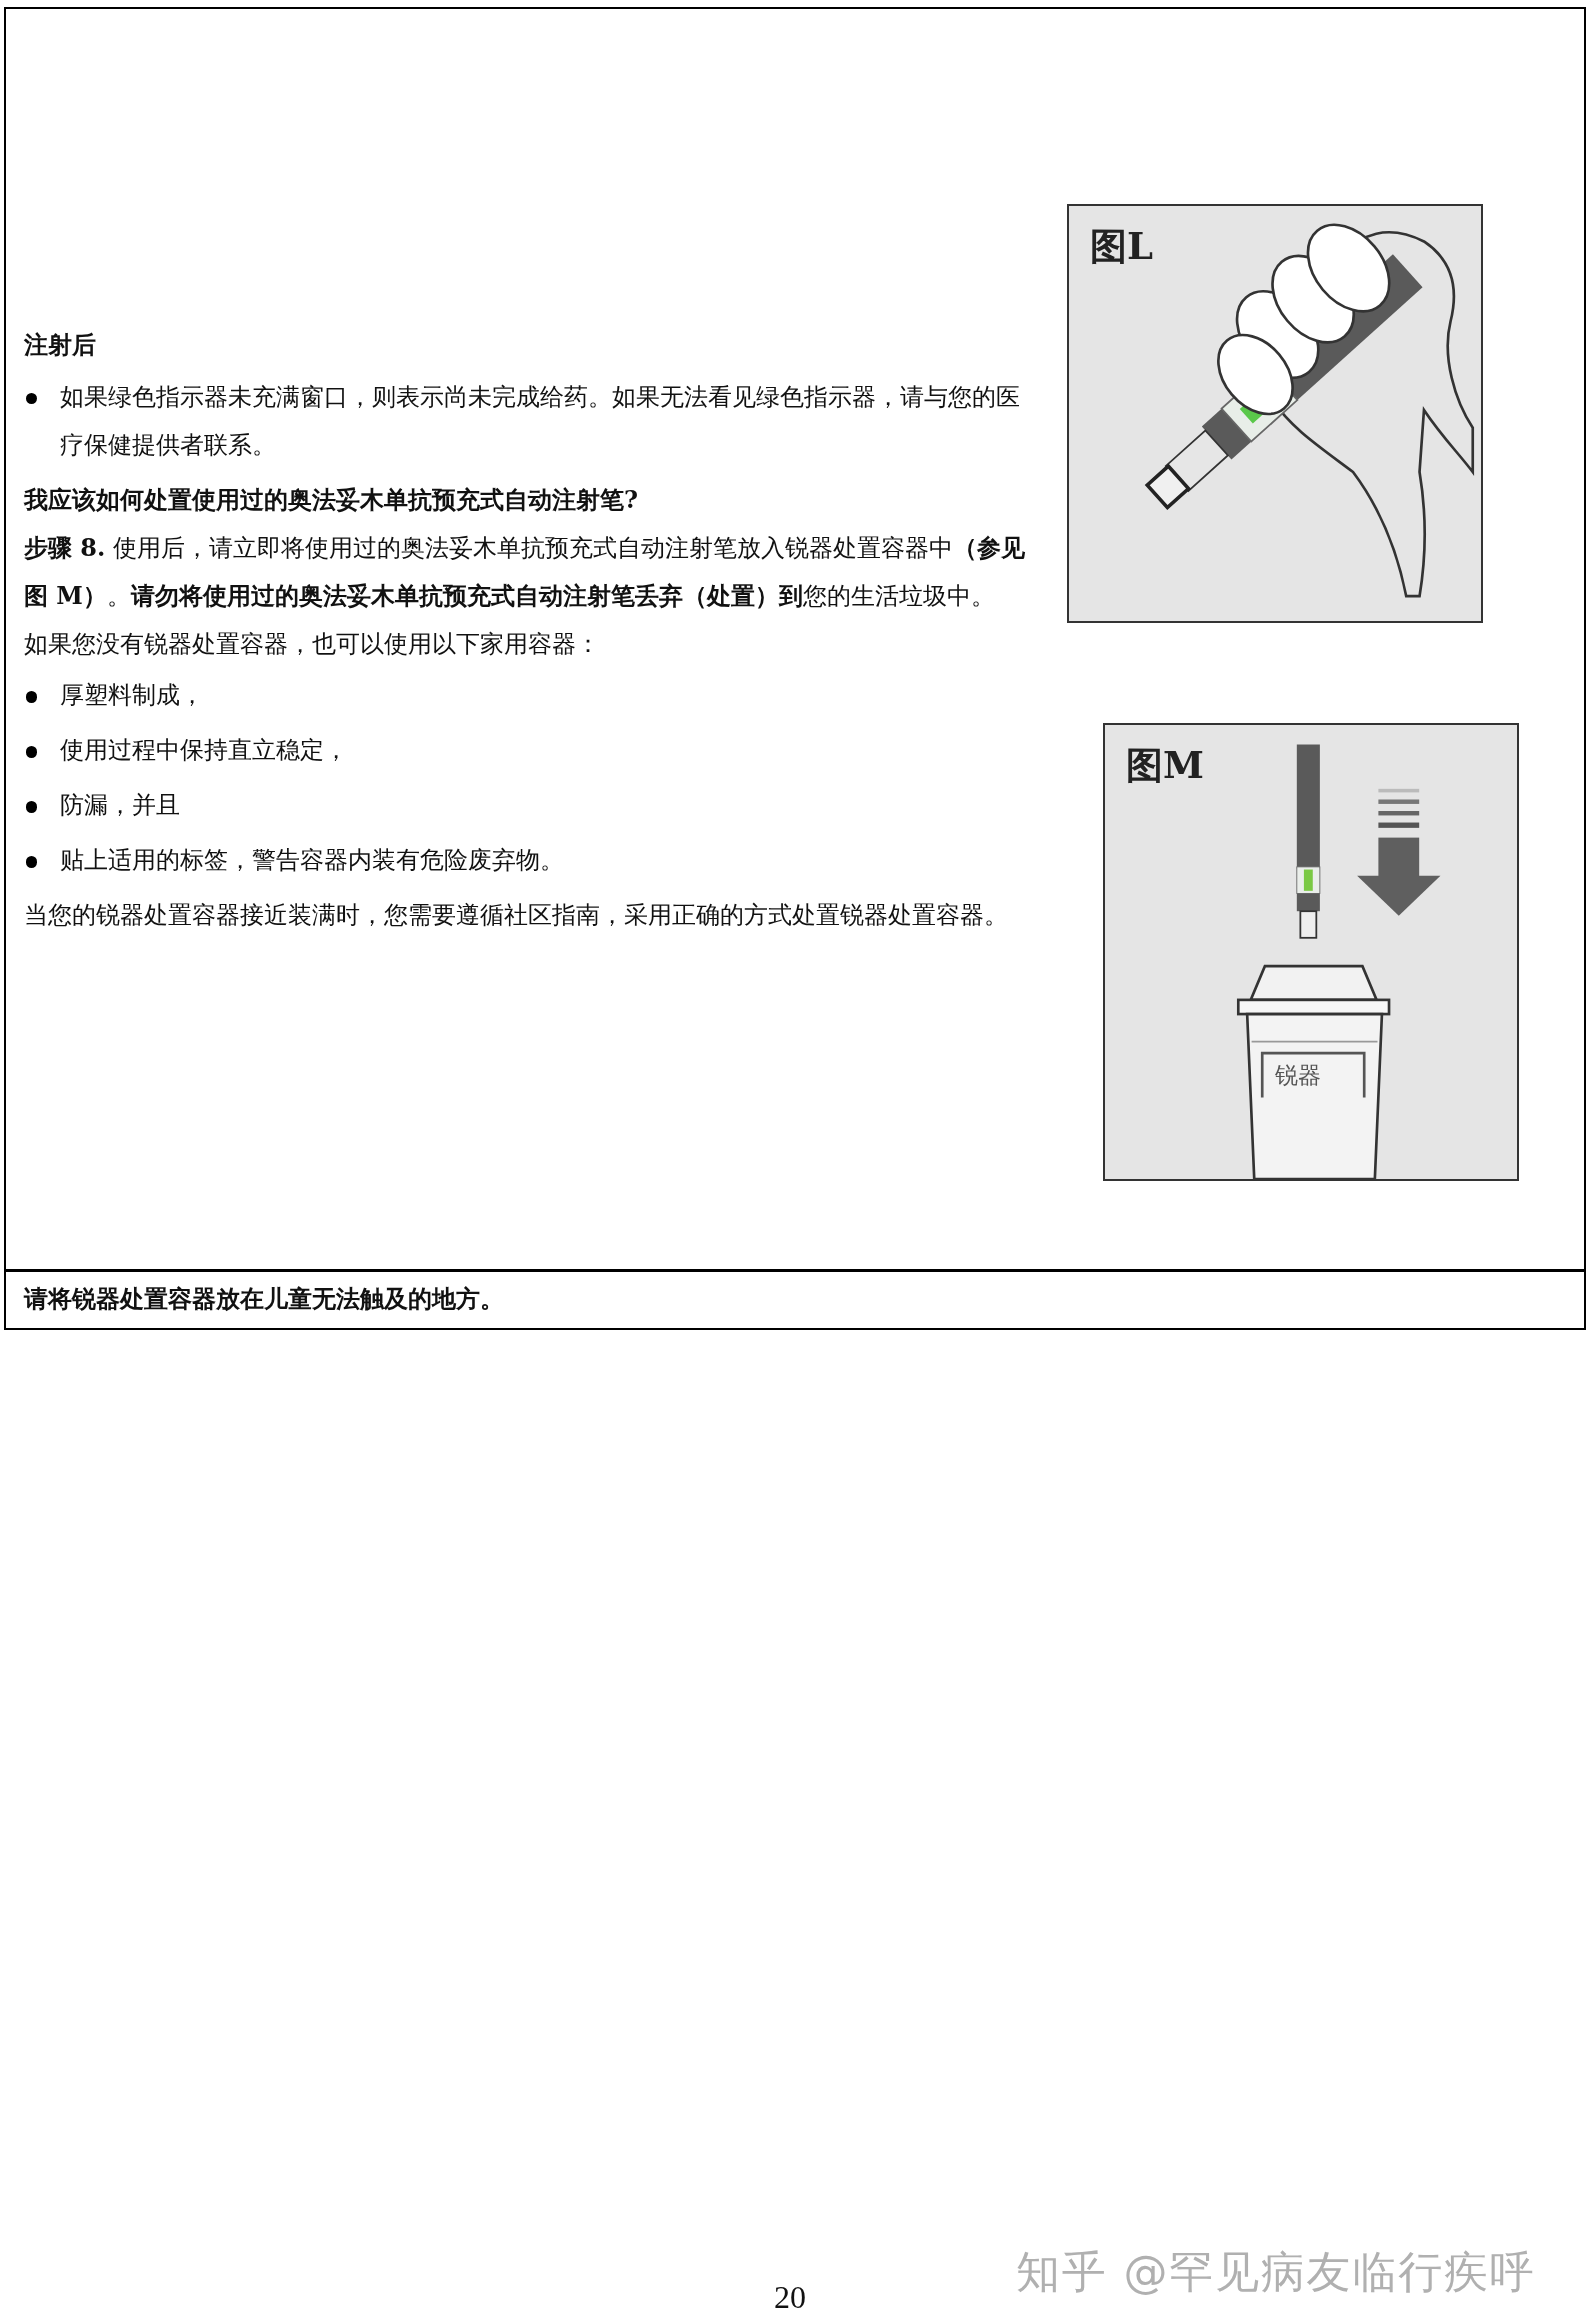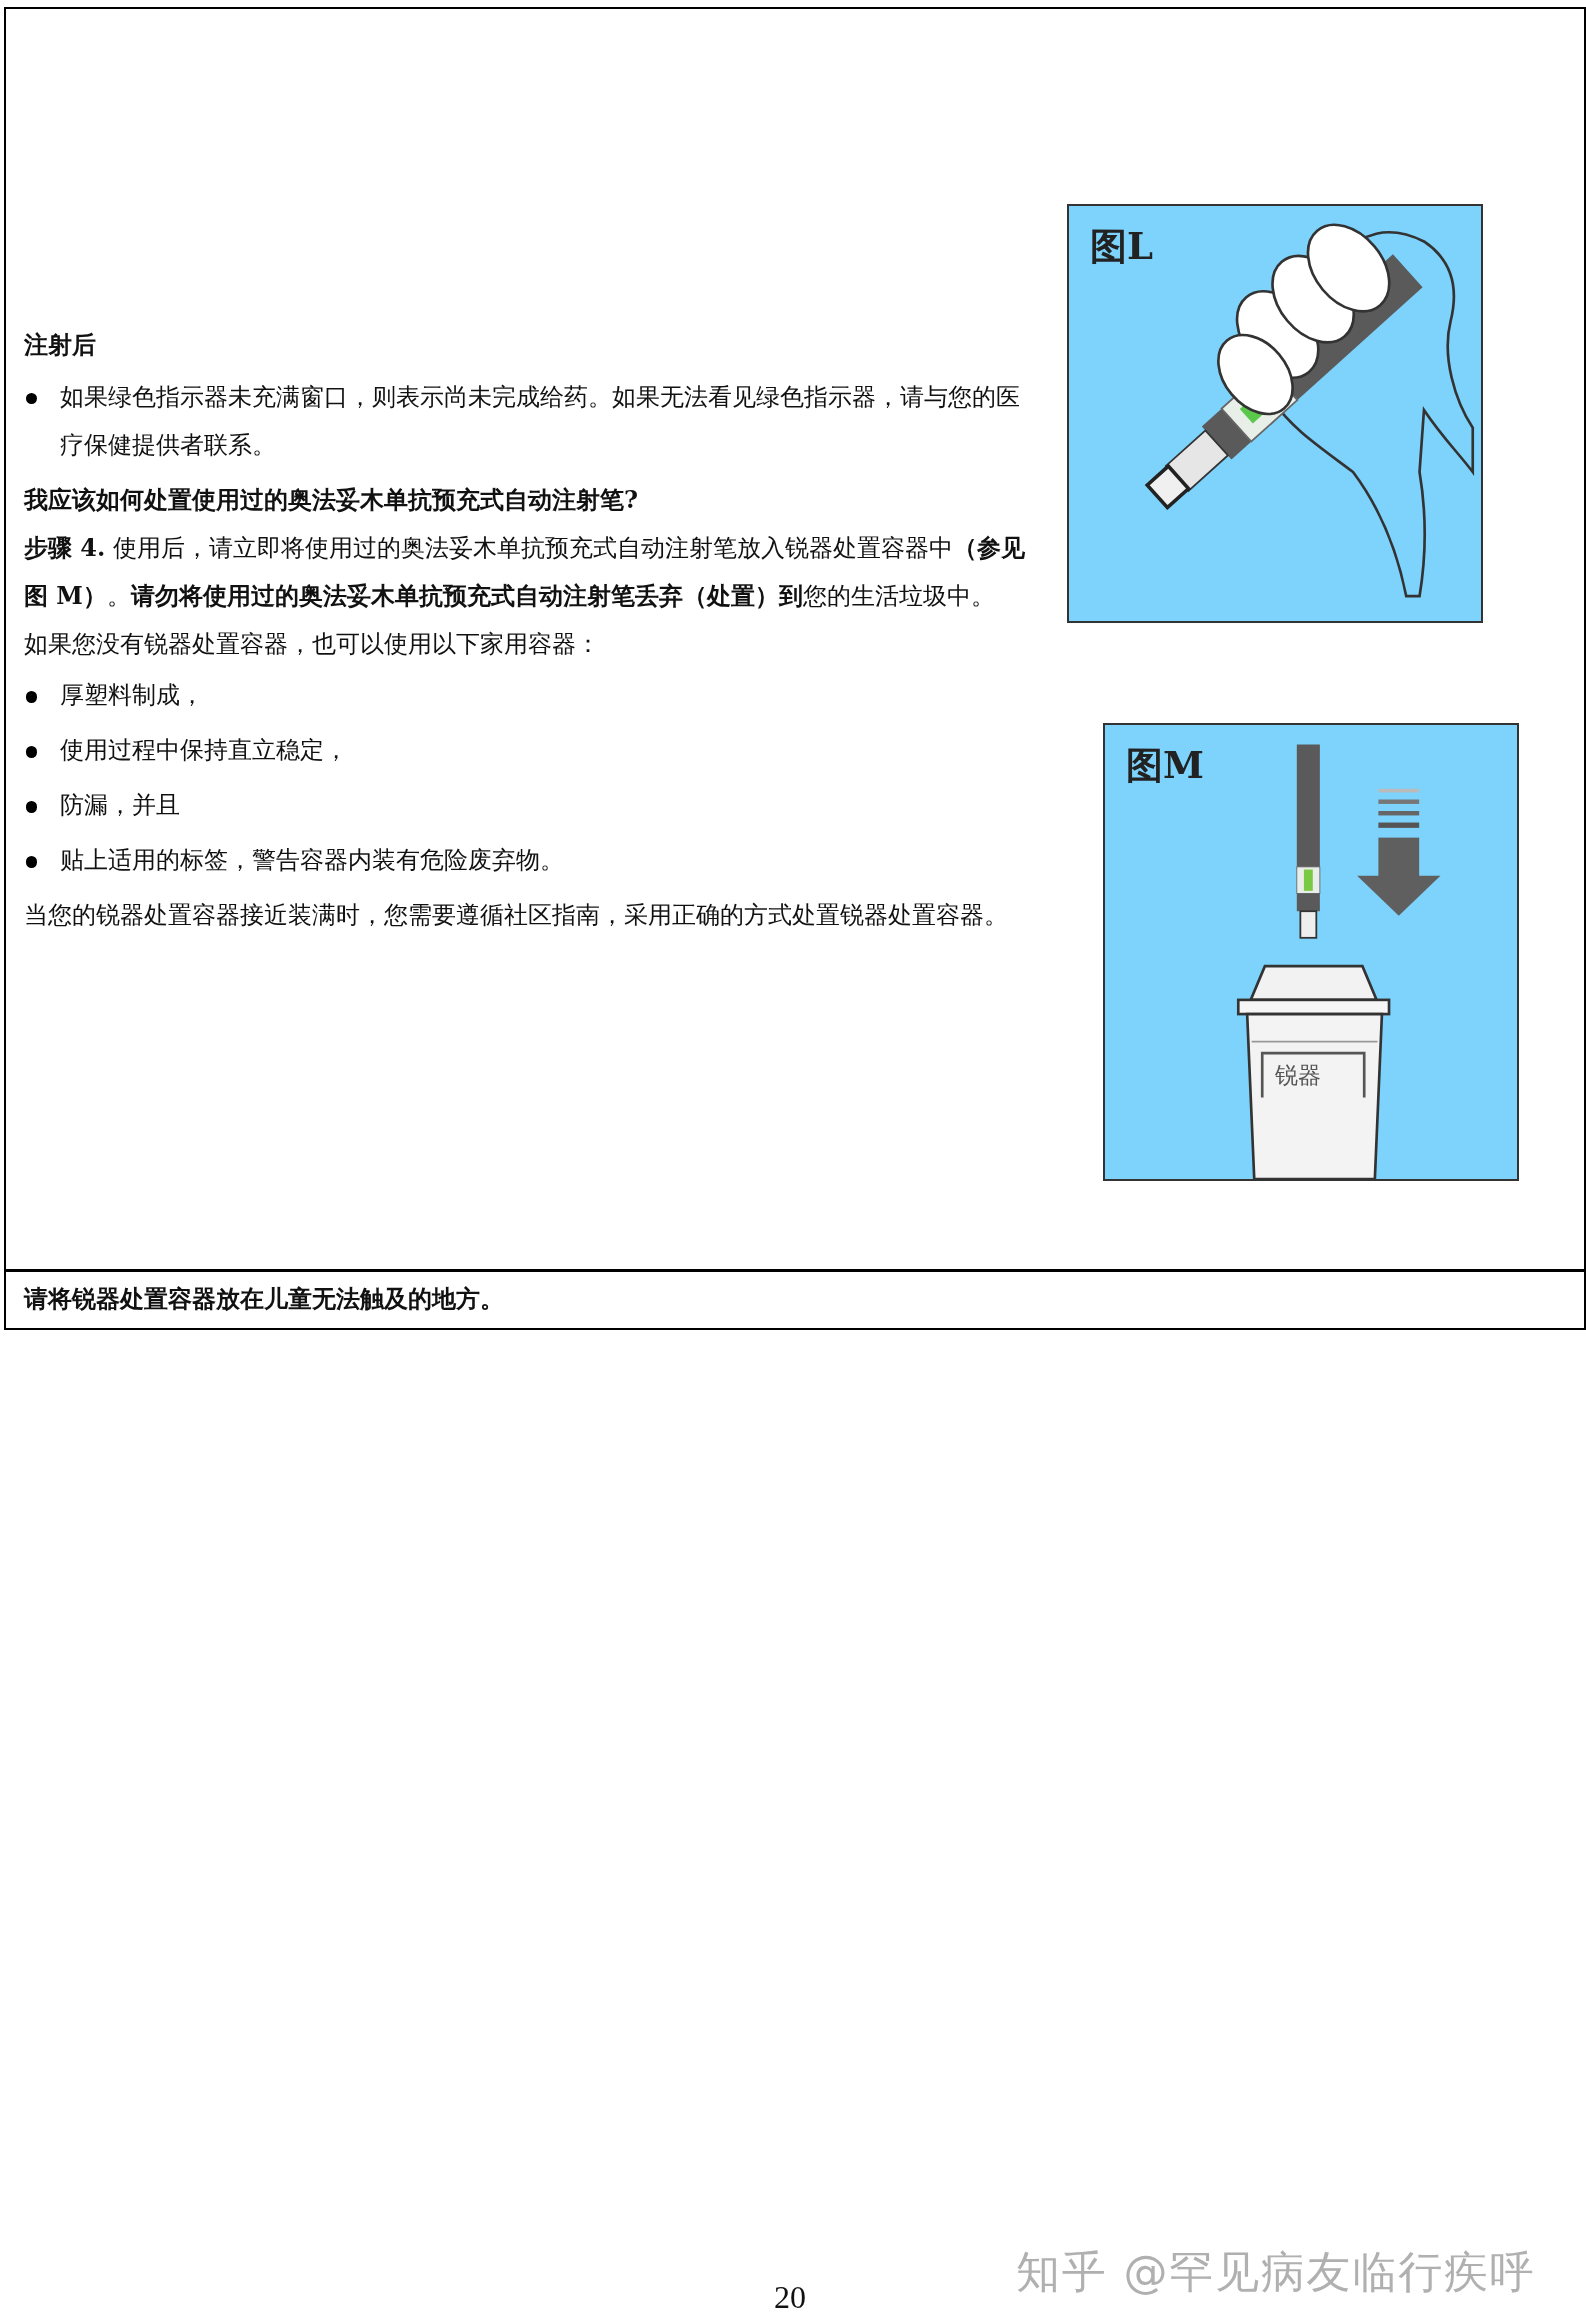--- a/index.html
+++ b/index.html
@@ -10,40 +10,40 @@
   .divider { position: absolute; left: 3.5px; top: 1269px; width: 1580px; height: 2.7px; background: #000; }
   .text-col { position: absolute; left: 24px; top: 321px; width: 1012px; font-size: 24px; line-height: 48px; }
   .heading { font-weight: bold; }
   .bold { font-weight: bold; }
   .bullet-list { list-style: none; margin: 0; padding: 0; }
   .bullet-list li { position: relative; padding-left: 36px; margin: 3.5px 0 7px 0; }
   .bullet-list li .dot { position: absolute; left: 1.8px; top: 20.4px; width: 11.5px; height: 11.5px;
                          border-radius: 50%; background: #000; }
   .p { margin: 0; }
   .warn { position: absolute; left: 24px; top: 1275px; font-size: 24px; line-height: 48px; font-weight: bold; }
-  .fig { position: absolute; border: 2.7px solid #333; background: #7dd3fc; }
+  .fig { position: absolute; border: 2.7px solid #333; background: #e5e5e5; }
   .fig-label { position: absolute; left: 21px; top: 16px; font-size: 37px; font-weight: bold; color: #222; }
   .fig svg { position: absolute; left: 0; top: 0; }
   .page-num { position: absolute; left: 774px; top: 2279px; font-size: 32px; font-family: "Liberation Serif", serif; }
   .watermark { position: absolute; left: 1016px; top: 2243px; font-size: 44px; color: #b0b0b0;
                font-family: "DejaVu Sans", sans-serif; letter-spacing: 1.8px; }
 </style>
 </head>
 <body>
 
 <div class="frame"></div>
 <div class="divider"></div>
 
 <div class="text-col">
   <div class="heading">注射后</div>
   <ul class="bullet-list">
     <li><span class="dot"></span><span>如果绿色指示器未充满窗口，则表示尚未完成给药。如果无法看见绿色指示器，请与您的医疗保健提供者联系。</span></li>
   </ul>
   <div class="heading">我应该如何处置使用过的奥法妥木单抗预充式自动注射笔?</div>
-  <p class="p"><span class="bold">步骤 4.</span><span> 使用后，请立即将使用过的奥法妥木单抗预充式自动注射笔放入锐器处置容器中</span><span class="bold">（参见图 M）</span><span>。</span><span class="bold">请勿将使用过的奥法妥木单抗预充式自动注射笔丢弃（处置）到</span><span>您的生活垃圾中。</span></p>
+  <p class="p"><span class="bold">步骤 8.</span><span> 使用后，请立即将使用过的奥法妥木单抗预充式自动注射笔放入锐器处置容器中</span><span class="bold">（参见图 M）</span><span>。</span><span class="bold">请勿将使用过的奥法妥木单抗预充式自动注射笔丢弃（处置）到</span><span>您的生活垃圾中。</span></p>
   <p class="p">如果您没有锐器处置容器，也可以使用以下家用容器：</p>
   <ul class="bullet-list">
     <li><span class="dot"></span><span>厚塑料制成，</span></li>
     <li><span class="dot"></span><span>使用过程中保持直立稳定，</span></li>
     <li><span class="dot"></span><span>防漏，并且</span></li>
     <li><span class="dot"></span><span>贴上适用的标签，警告容器内装有危险废弃物。</span></li>
   </ul>
   <p class="p">当您的锐器处置容器接近装满时，您需要遵循社区指南，采用正确的方式处置锐器处置容器。</p>
 </div>
 

